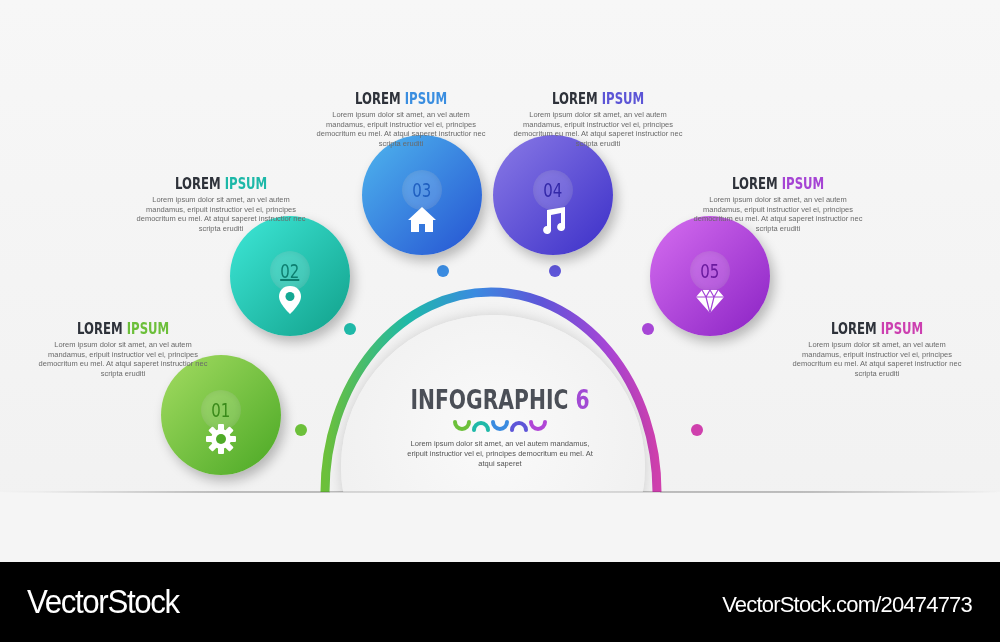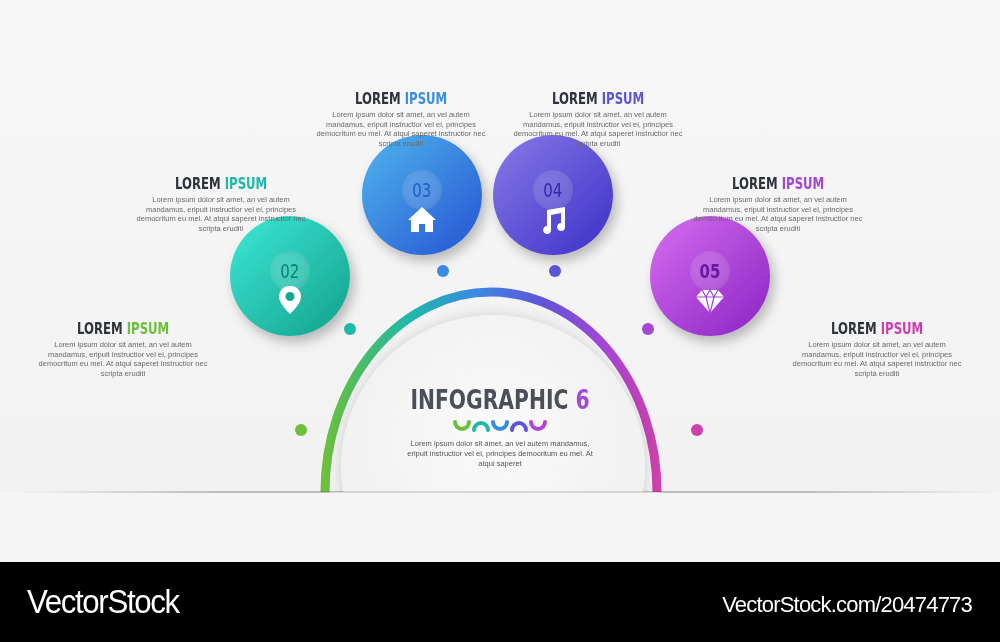--- a/index.html
+++ b/index.html
@@ -61,23 +61,42 @@
   </svg>
   <div class="center-desc">Lorem ipsum dolor sit amet, an vel autem mandamus, eripuit instructior vel ei, principes democritum eu mel. At atqui saperet</div>
 
   <div class="dot" style="left:295px;top:424px;background:#6cc03a;"></div>
   <div class="dot" style="left:344px;top:323px;background:#1fb9a8;"></div>
   <div class="dot" style="left:437px;top:265px;background:#3a8be0;"></div>
   <div class="dot" style="left:549px;top:265px;background:#5e55d8;"></div>
   <div class="dot" style="left:642px;top:323px;background:#a746d6;"></div>
   <div class="dot" style="left:691px;top:424px;background:#cf40ad;"></div>
 
+  <div class="node" style="left:161px;top:355px;background:linear-gradient(135deg,#a4dc62,#4aa824);">
+    <div class="badge" style="color:#3a8a1a;">
+        <span>01</span>
+      </div>
+    <svg class="icon" viewBox="0 0 32 32">
+      <g fill="#fff">
+        <circle cx="16" cy="16" r="10"></circle>
+        <rect x="13" y="1" width="6" height="7" rx="1"></rect>
+        <rect x="13" y="24" width="6" height="7" rx="1"></rect>
+        <rect x="1" y="13" width="7" height="6" rx="1"></rect>
+        <rect x="24" y="13" width="7" height="6" rx="1"></rect>
+        <rect x="13" y="1" width="6" height="7" rx="1" transform="rotate(45 16 16)"></rect>
+        <rect x="13" y="24" width="6" height="7" rx="1" transform="rotate(45 16 16)"></rect>
+        <rect x="1" y="13" width="7" height="6" rx="1" transform="rotate(45 16 16)"></rect>
+        <rect x="24" y="13" width="7" height="6" rx="1" transform="rotate(45 16 16)"></rect>
+      </g>
+      <circle cx="16" cy="16" r="5" fill="#4fab28"></circle>
+    </svg>
+  </div>
 
   <div class="node" style="left:230px;top:216px;background:linear-gradient(135deg,#3ee8d8,#11a08a);">
-    <div class="badge" style="color:#0d7f70;">
+    <div class="badge" style="color:#0d7f70;text-decoration:underline;">
         <span>02</span>
       </div>
     <svg class="icon" viewBox="0 0 32 32">
       <path d="M16 2 C9 2 5 7 5 12.5 C5 20 16 30 16 30 C16 30 27 20 27 12.5 C27 7 23 2 16 2 Z" fill="#fff"></path>
       <circle cx="16" cy="12.5" r="4.5" fill="#14a893"></circle>
     </svg>
   </div>
 
   <div class="node" style="left:362px;top:135px;background:linear-gradient(135deg,#4fb6ee,#2552d2);">
     <div class="badge" style="color:#1f5fc0;">
@@ -90,21 +109,21 @@
 
   <div class="node" style="left:493px;top:135px;background:linear-gradient(135deg,#8a7ae6,#3b2fc8);">
     <div class="badge" style="color:#3328a8;">
         <span>04</span>
       </div>
     <svg class="icon" viewBox="0 0 32 32">
       <path d="M10 7 L28 4 L28 23 A4 4 0 1 1 24 20 L24 10 L14 12 L14 26 A4 4 0 1 1 10 23 Z" fill="#fff"></path>
     </svg>
   </div>
 
-  <div class="node" style="left:650px;top:216px;background:linear-gradient(135deg,#d66ef0,#8a22c4);font-weight:bold;">
+  <div class="node" style="left:650px;top:216px;background:linear-gradient(135deg,#d66ef0,#8a22c4);">
     <div class="badge" style="color:#6a1a9e;">
         <span>05</span>
       </div>
     <svg class="icon" viewBox="0 0 32 32">
       <path d="M8 6 L24 6 L30 13 L16 29 L2 13 Z" fill="#fff"></path>
       <path d="M2 13 L30 13 M8 6 L12 13 L16 29 L20 13 L24 6 M12 13 L16 6 L20 13" fill="none" stroke="#a344d6" stroke-width="1.2"></path>
     </svg>
   </div>
 
 

